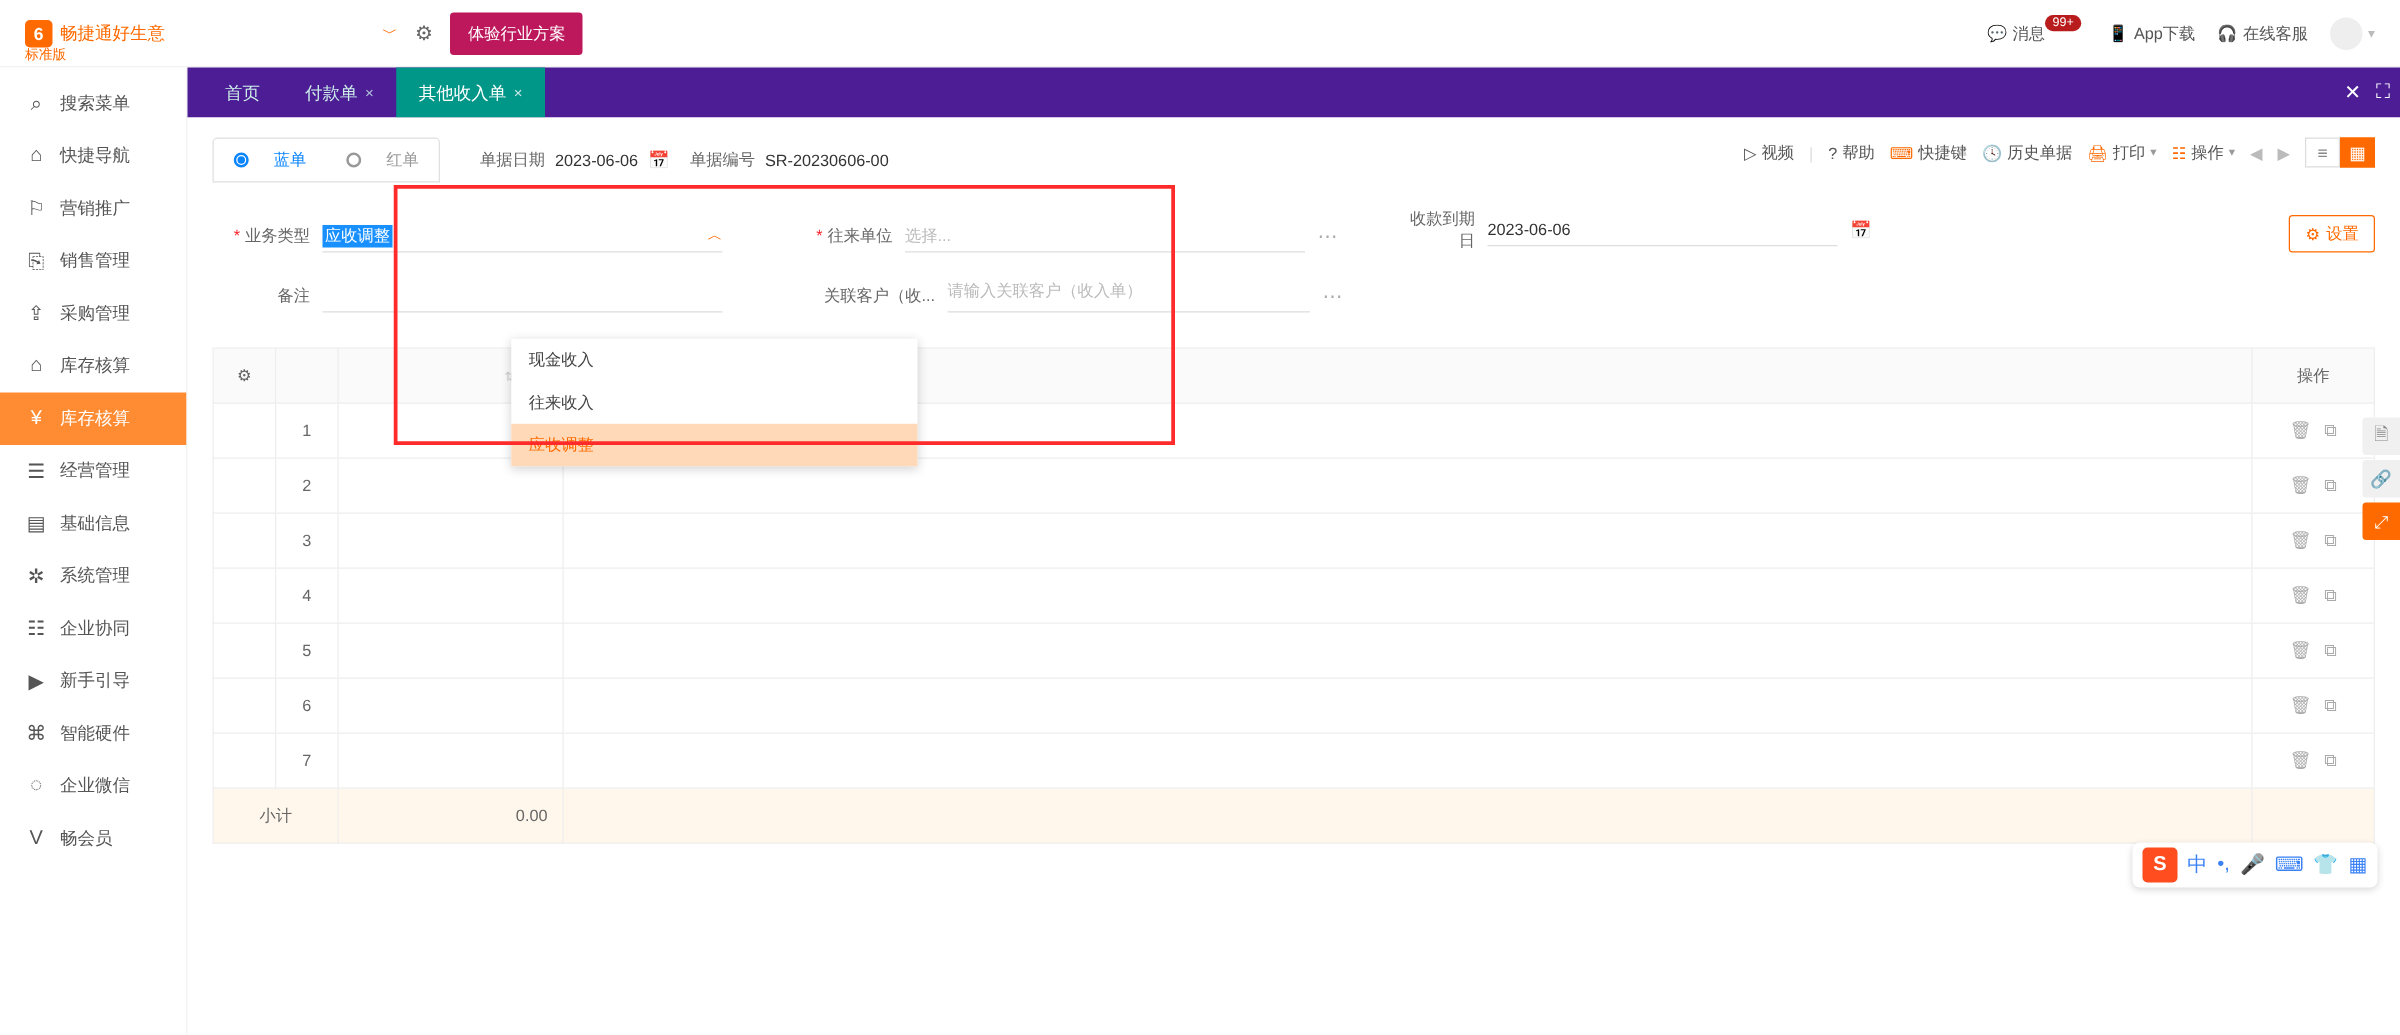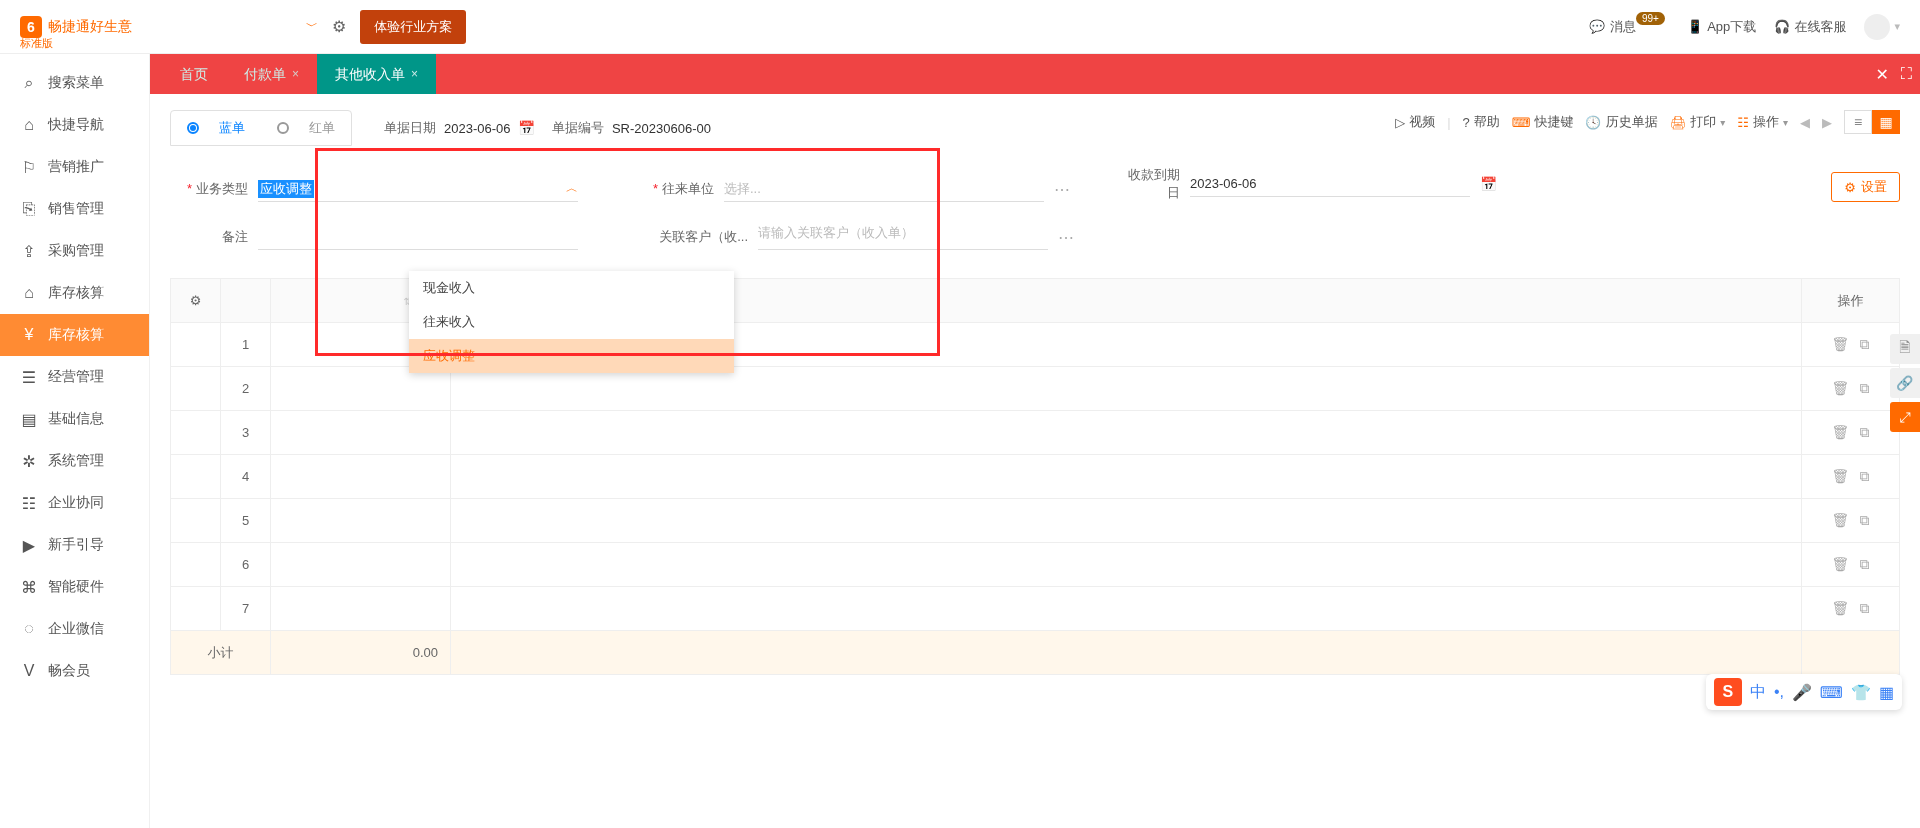--- a/index.html
+++ b/index.html
@@ -8,39 +8,39 @@
 
 .topbar { height: 54px; display: flex; align-items: center; padding: 0 20px; border-bottom: 1px solid #eee; }
 .logo-area { display: flex; align-items: center; gap: 6px; width: 130px; }
 .logo-icon { width: 22px; height: 22px; background: #ff6a00; border-radius: 4px; display: flex; align-items: center; justify-content: center; color: #fff; font-weight: bold; font-size: 14px; }
 .logo-text { color: #ff6a00; font-size: 14px; font-weight: 500; }
 .logo-sub { color: #ff6a00; font-size: 11px; position: absolute; top: 36px; left: 20px; }
 .header-center { flex: 1; display: flex; align-items: center; gap: 14px; padding-left: 30px; }
 .user-select { color: #aaa; font-size: 14px; display: flex; align-items: center; gap: 6px; }
 .user-select .chev { color: #ff6a00; font-size: 12px; }
 .gear-btn { color: #666; font-size: 16px; }
-.try-btn { background: #c2410c; color: #fff; padding: 8px 14px; border-radius: 3px; font-size: 13px; cursor: pointer; }
+.try-btn { background: #be185d; color: #fff; padding: 8px 14px; border-radius: 3px; font-size: 13px; cursor: pointer; }
 .header-right { display: flex; align-items: center; gap: 18px; color: #555; font-size: 13px; }
 .hdr-item { display: flex; align-items: center; gap: 4px; cursor: pointer; }
-.msg-badge { background: #a16207; color: #fff; font-size: 10px; border-radius: 8px; padding: 1px 6px; position: relative; top: -8px; left: -4px; }
+.msg-badge { background: #b91c1c; color: #fff; font-size: 10px; border-radius: 8px; padding: 1px 6px; position: relative; top: -8px; left: -4px; }
 
 
 .shell { display: flex; height: calc(100% - 54px); }
 
 
 .sidebar { width: 150px; background: #fff; border-right: 1px solid #f0f0f0; padding-top: 8px; }
 .side-item { display: flex; align-items: center; gap: 10px; padding: 12px 20px; color: #555; cursor: pointer; font-size: 14px; }
 .side-item.active { background: #ff8b33; color: #fff; }
 .side-icon { width: 18px; height: 18px; display: inline-flex; align-items: center; justify-content: center; font-size: 16px; }
 
 
 .main { flex: 1; display: flex; flex-direction: column; background: #f8f8f8; position: relative; }
 
 
-.tabs-bar { height: 40px; background: #ef4444; display: flex; align-items: center; padding: 0 12px; position: relative; }
+.tabs-bar { height: 40px; background: #4c1d95; display: flex; align-items: center; padding: 0 12px; position: relative; }
 .tab { padding: 0 18px; height: 40px; line-height: 40px; color: #cdeee9; font-size: 14px; cursor: pointer; display: flex; align-items: center; gap: 6px; }
 .tab.active { background: #009688; color: #fff; }
 .tab .x { font-size: 12px; opacity: 0.8; }
 .tabs-right { position: absolute; right: 8px; display: flex; gap: 12px; color: #fff; font-size: 16px; }
 
 
 .content { flex: 1; background: #fff; margin: 0; padding: 16px 20px 0 20px; position: relative; }
 
 
 .subtabs { display: inline-flex; border: 1px solid #e0e0e0; border-radius: 4px 4px 0 0; overflow: hidden; background: #fff; }

